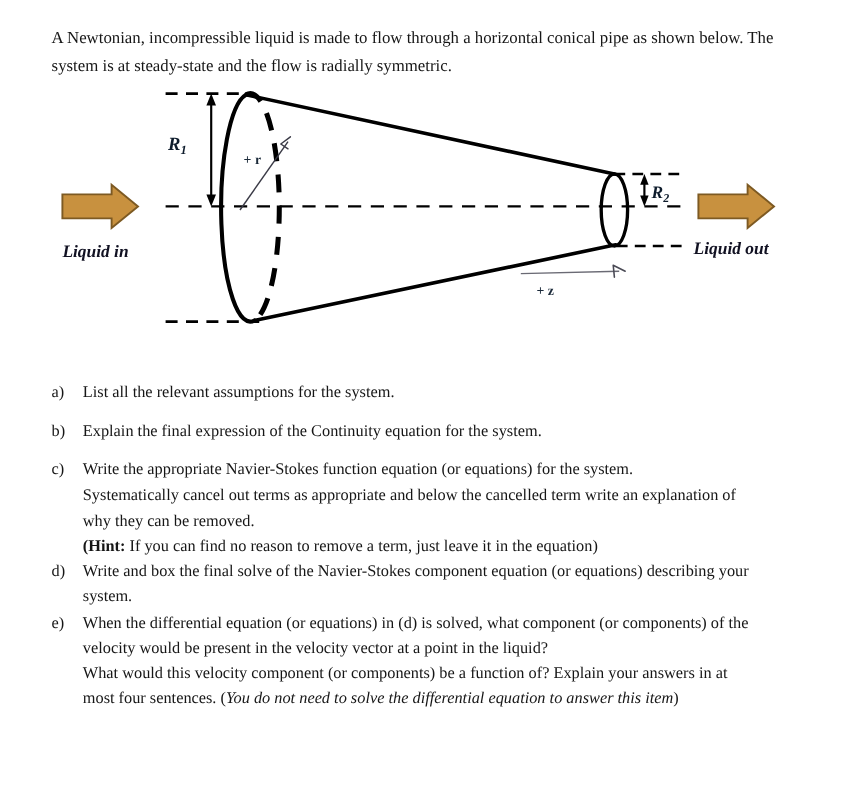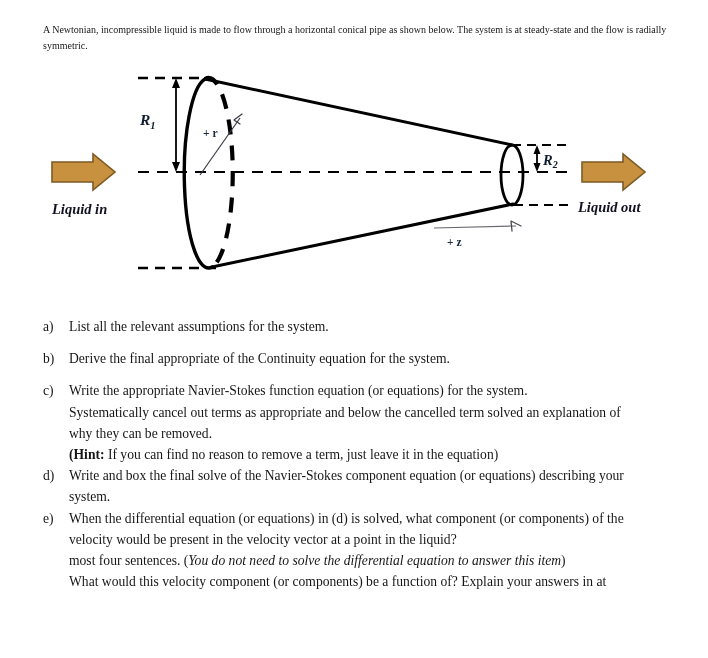--- a/index.html
+++ b/index.html
@@ -15,21 +15,21 @@
     color: #1a1a1a;
     overflow: hidden;
   }
 
   
   .intro {
     position: absolute;
     left: 43px;
     top: 22px;
     width: 625px;
-    font-size: 10px;
+    font-size: 14px;
     line-height: 1.62;
     color: #161616;
   }
 
   
   .figure {
     position: absolute;
     left: 0px;
     top: 62px;
     width: 708px;
@@ -156,45 +156,45 @@
   <div class="q-item">
     <div class="q-marker">a)</div>
     <div class="q-body">
       <span class="q-line">List all the relevant assumptions for the system.</span>
     </div>
   </div>
 
   <div class="q-item">
     <div class="q-marker">b)</div>
     <div class="q-body">
-      <span class="q-line">Derive the final appropriate of the Continuity equation for the system.</span>
+      <span class="q-line">Explain the final expression of the Continuity equation for the system.</span>
     </div>
   </div>
 
   <div class="q-item tight">
     <div class="q-marker">c)</div>
     <div class="q-body">
       <span class="q-line">Write the appropriate Navier-Stokes function equation (or equations) for the system.</span>
-      <span class="q-line">Systematically cancel out terms as appropriate and below the cancelled term solved an explanation of</span>
+      <span class="q-line">Systematically cancel out terms as appropriate and below the cancelled term write an explanation of</span>
       <span class="q-line">why they can be removed.</span>
       <span class="q-line"><span class="bold-hint">(Hint:</span><span> If you can find no reason to remove a term, just leave it in the equation)</span></span>
     </div>
   </div>
 
   <div class="q-item tight">
     <div class="q-marker">d)</div>
     <div class="q-body">
       <span class="q-line">Write and box the final solve of the Navier-Stokes component equation (or equations) describing your</span>
       <span class="q-line">system.</span>
     </div>
   </div>
 
   <div class="q-item tight">
     <div class="q-marker">e)</div>
     <div class="q-body">
       <span class="q-line">When the differential equation (or equations) in (d) is solved, what component (or components) of the</span>
       <span class="q-line">velocity would be present in the velocity vector at a point in the liquid?</span>
+      <span class="q-line">What would this velocity component (or components) be a function of? Explain your answers in at</span>
       <span class="q-line"><span>most four sentences. (</span><span class="ital">You do not need to solve the differential equation to answer this item</span><span>)</span></span>
-      <span class="q-line">What would this velocity component (or components) be a function of? Explain your answers in at</span>
     </div>
   </div>
 
 </div>
 
 </body></html>

